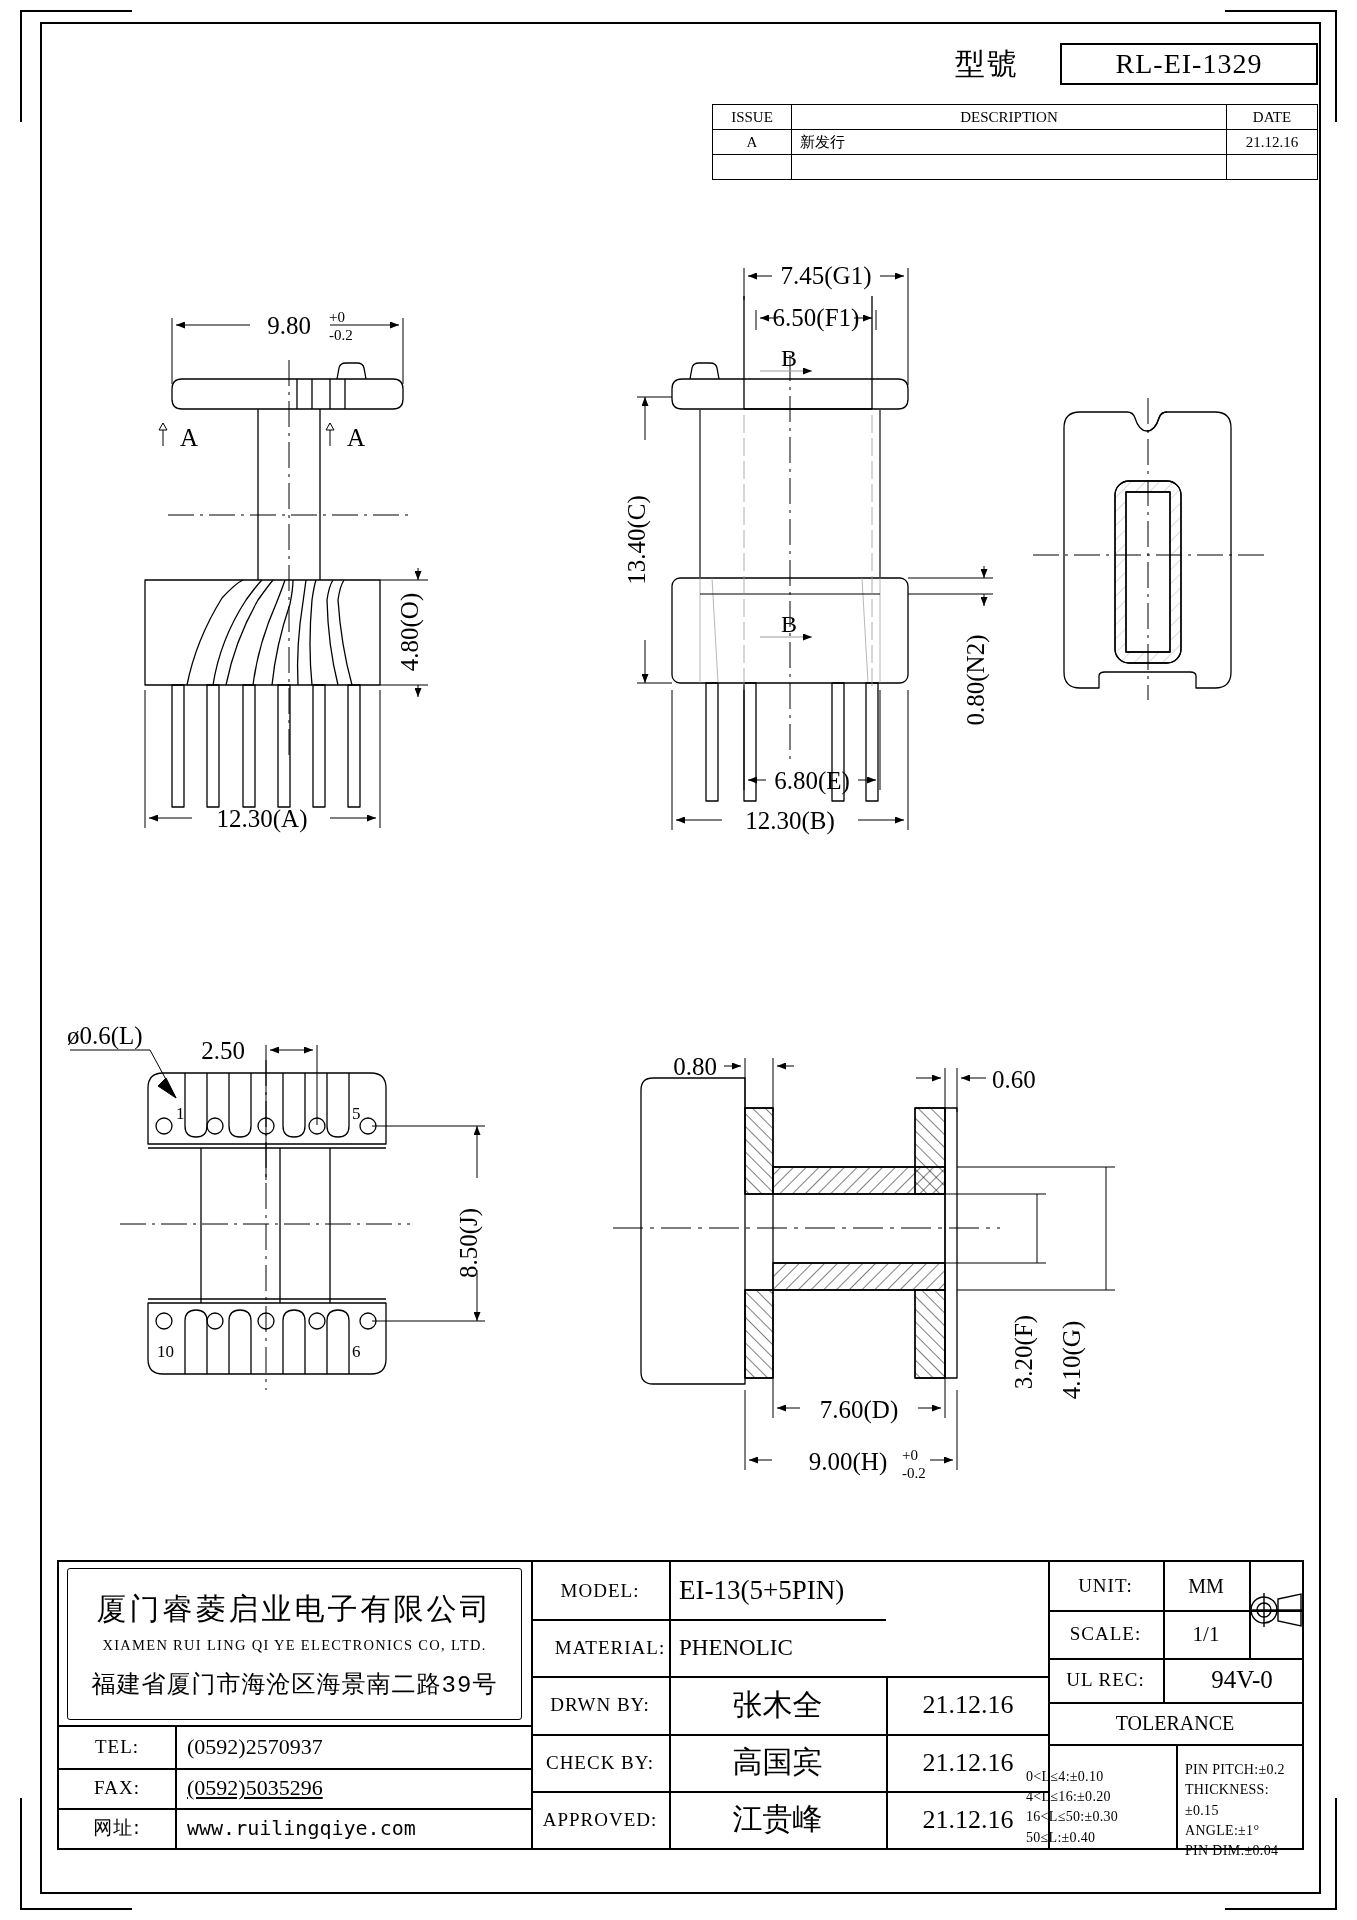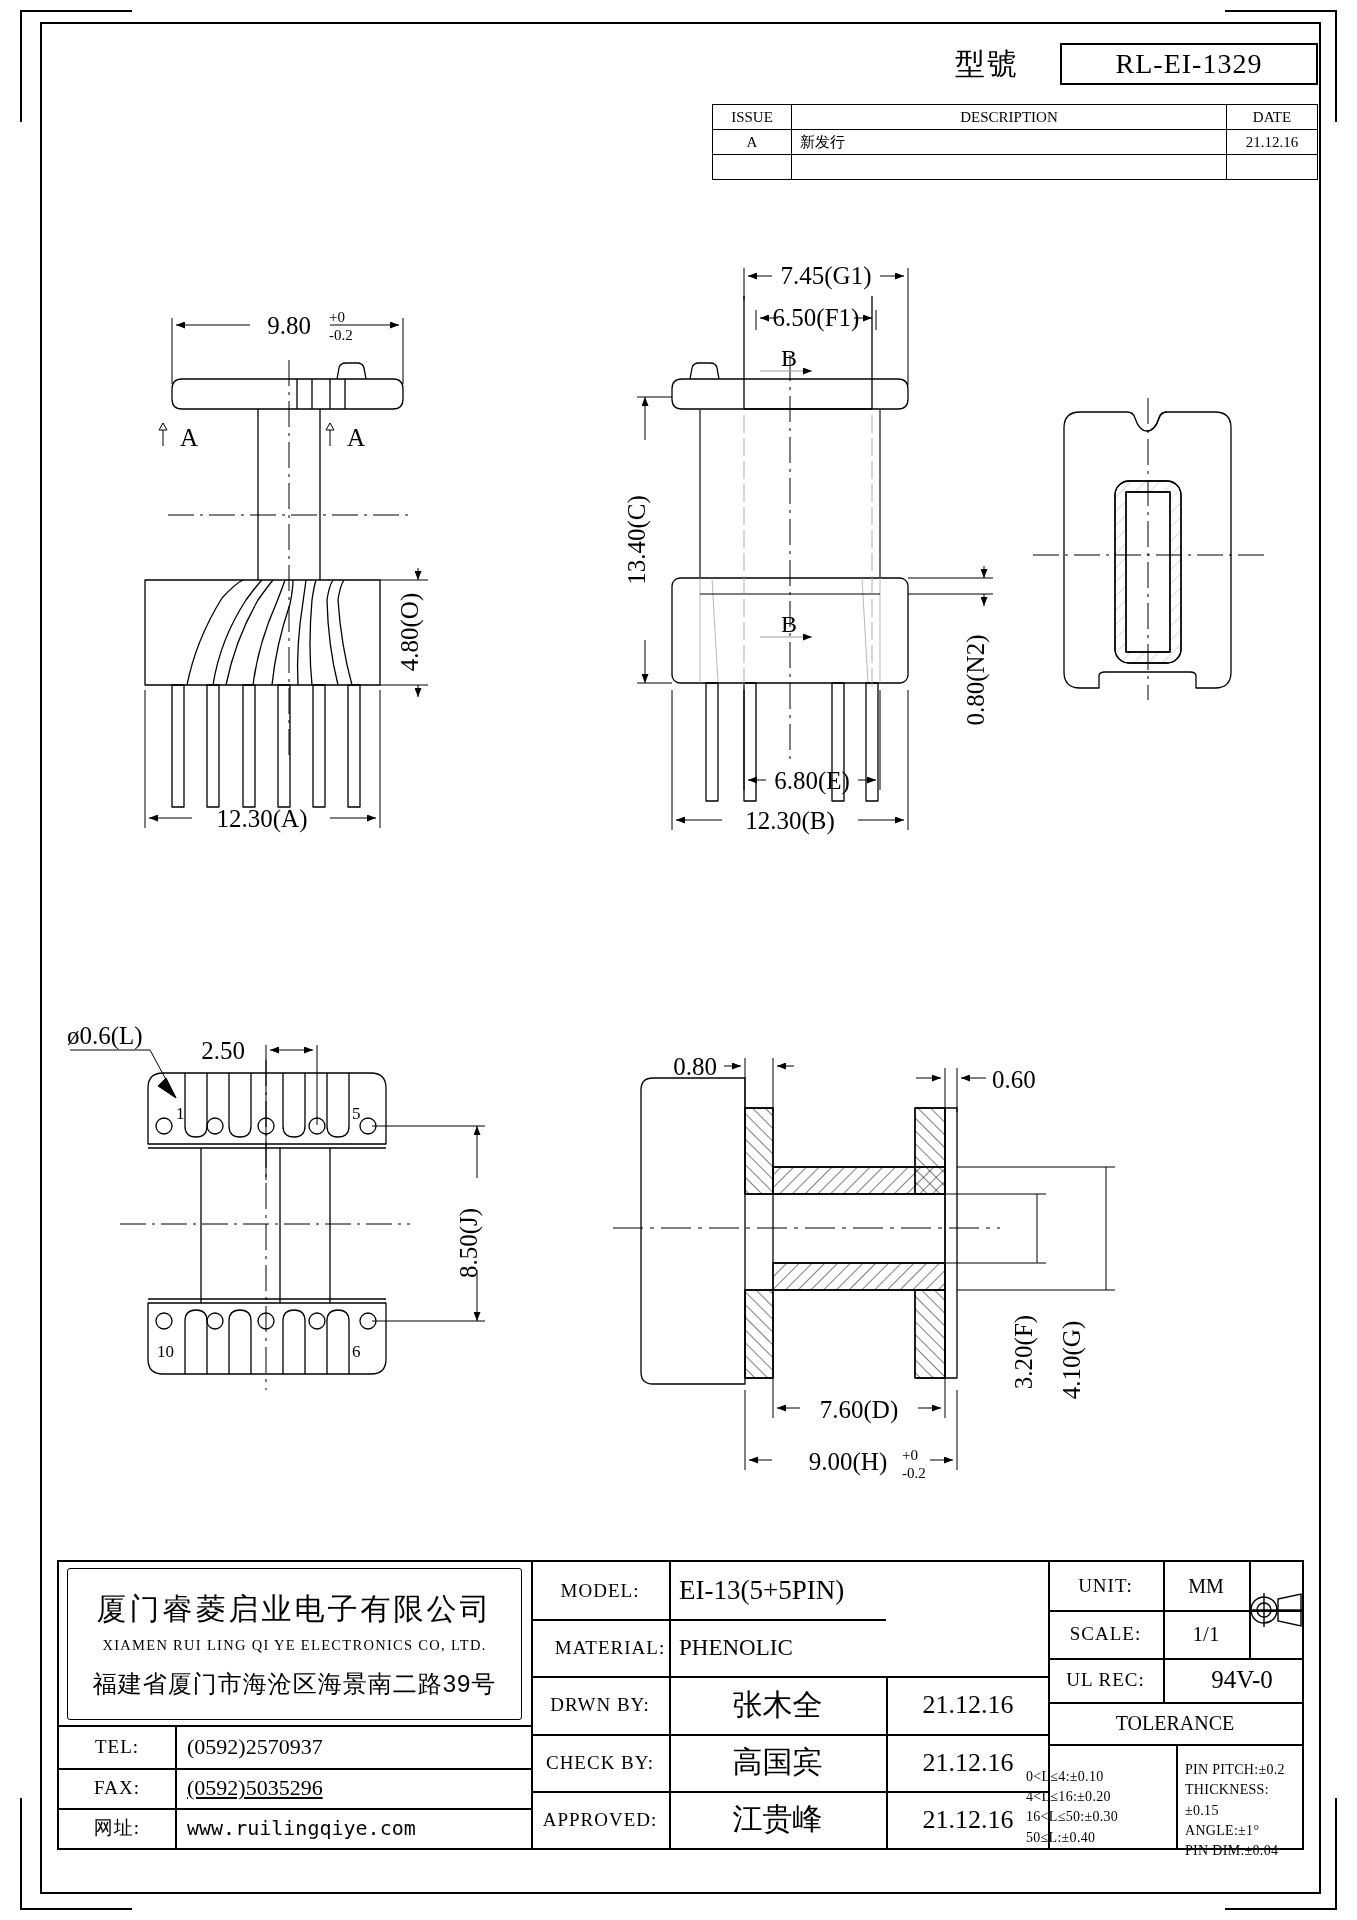--- a/index.html
+++ b/index.html
@@ -35,21 +35,21 @@
   .cellbox{position:absolute;display:flex;align-items:center;box-sizing:border-box;}
   .ctr{justify-content:center;}
   .lbl{font-size:19px;letter-spacing:1px;}
   .val{font-size:22px;}
   .cn{font-family:"DejaVu Sans",sans-serif;}
 
   .company-box{position:absolute;left:8px;top:6px;width:455px;height:152px;border:1.8px solid #000;border-radius:3px;box-sizing:border-box;
                display:flex;flex-direction:column;align-items:center;justify-content:center;}
   .company-cn{font-size:30px;font-family:"DejaVu Sans",sans-serif;letter-spacing:3px;}
   .company-en{font-size:14.5px;letter-spacing:1.3px;margin-top:7px;}
-  .company-addr{font-size:24px;font-family:Liberation Sans, sans-serif;letter-spacing:1px;margin-top:14px;}
+  .company-addr{font-size:24px;font-family:Liberation Mono, monospace;letter-spacing:1px;margin-top:14px;}
 
   .tol-line{font-size:14px;line-height:1.45;letter-spacing:0.3px;}
 
   
   .proj{position:absolute;display:flex;align-items:center;justify-content:center;}
 </style>
 </head>
 <body>
 
 <div id="sheet">
@@ -429,21 +429,21 @@
       <div class="hline" style="left:0;top:163px;width:472px;height:2px;"></div>
       <div class="hline" style="left:0;top:206px;width:472px;height:2px;"></div>
       <div class="hline" style="left:0;top:246px;width:472px;height:2px;"></div>
       <div class="vline" style="left:116px;top:163px;width:2px;height:123px;"></div>
       <div class="vline" style="left:472px;top:0;width:2.2px;height:286px;"></div>
 
       <div class="cellbox ctr lbl" style="left:0;top:163px;width:116px;height:43px;">TEL:</div>
       <div class="cellbox val" style="left:128px;top:163px;width:330px;height:43px;">(0592)2570937</div>
       <div class="cellbox ctr lbl" style="left:0;top:206px;width:116px;height:40px;">FAX:</div>
       <div class="cellbox val" style="left:128px;top:206px;width:330px;height:40px;text-decoration:underline;">(0592)5035296</div>
-      <div class="cellbox ctr lbl cn" style="left:0;top:246px;width:116px;height:40px;font-family:Liberation Serif, serif;">网址:</div>
+      <div class="cellbox ctr lbl cn" style="left:0;top:246px;width:116px;height:40px;">网址:</div>
       <div class="cellbox val" style="left:128px;top:246px;width:330px;height:40px;font-family:'DejaVu Sans Mono',monospace;font-size:20px;">www.ruilingqiye.com</div>
 
       <div class="hline" style="left:472px;top:57px;width:355px;height:2px;"></div>
       <div class="hline" style="left:472px;top:114px;width:517px;height:2px;"></div>
       <div class="hline" style="left:472px;top:172px;width:517px;height:2px;"></div>
       <div class="hline" style="left:472px;top:229px;width:517px;height:2px;"></div>
       <div class="vline" style="left:610px;top:0;width:2px;height:286px;"></div>
       <div class="vline" style="left:827px;top:114px;width:2px;height:172px;"></div>
       <div class="vline" style="left:989px;top:0;width:2.2px;height:286px;"></div>
 

